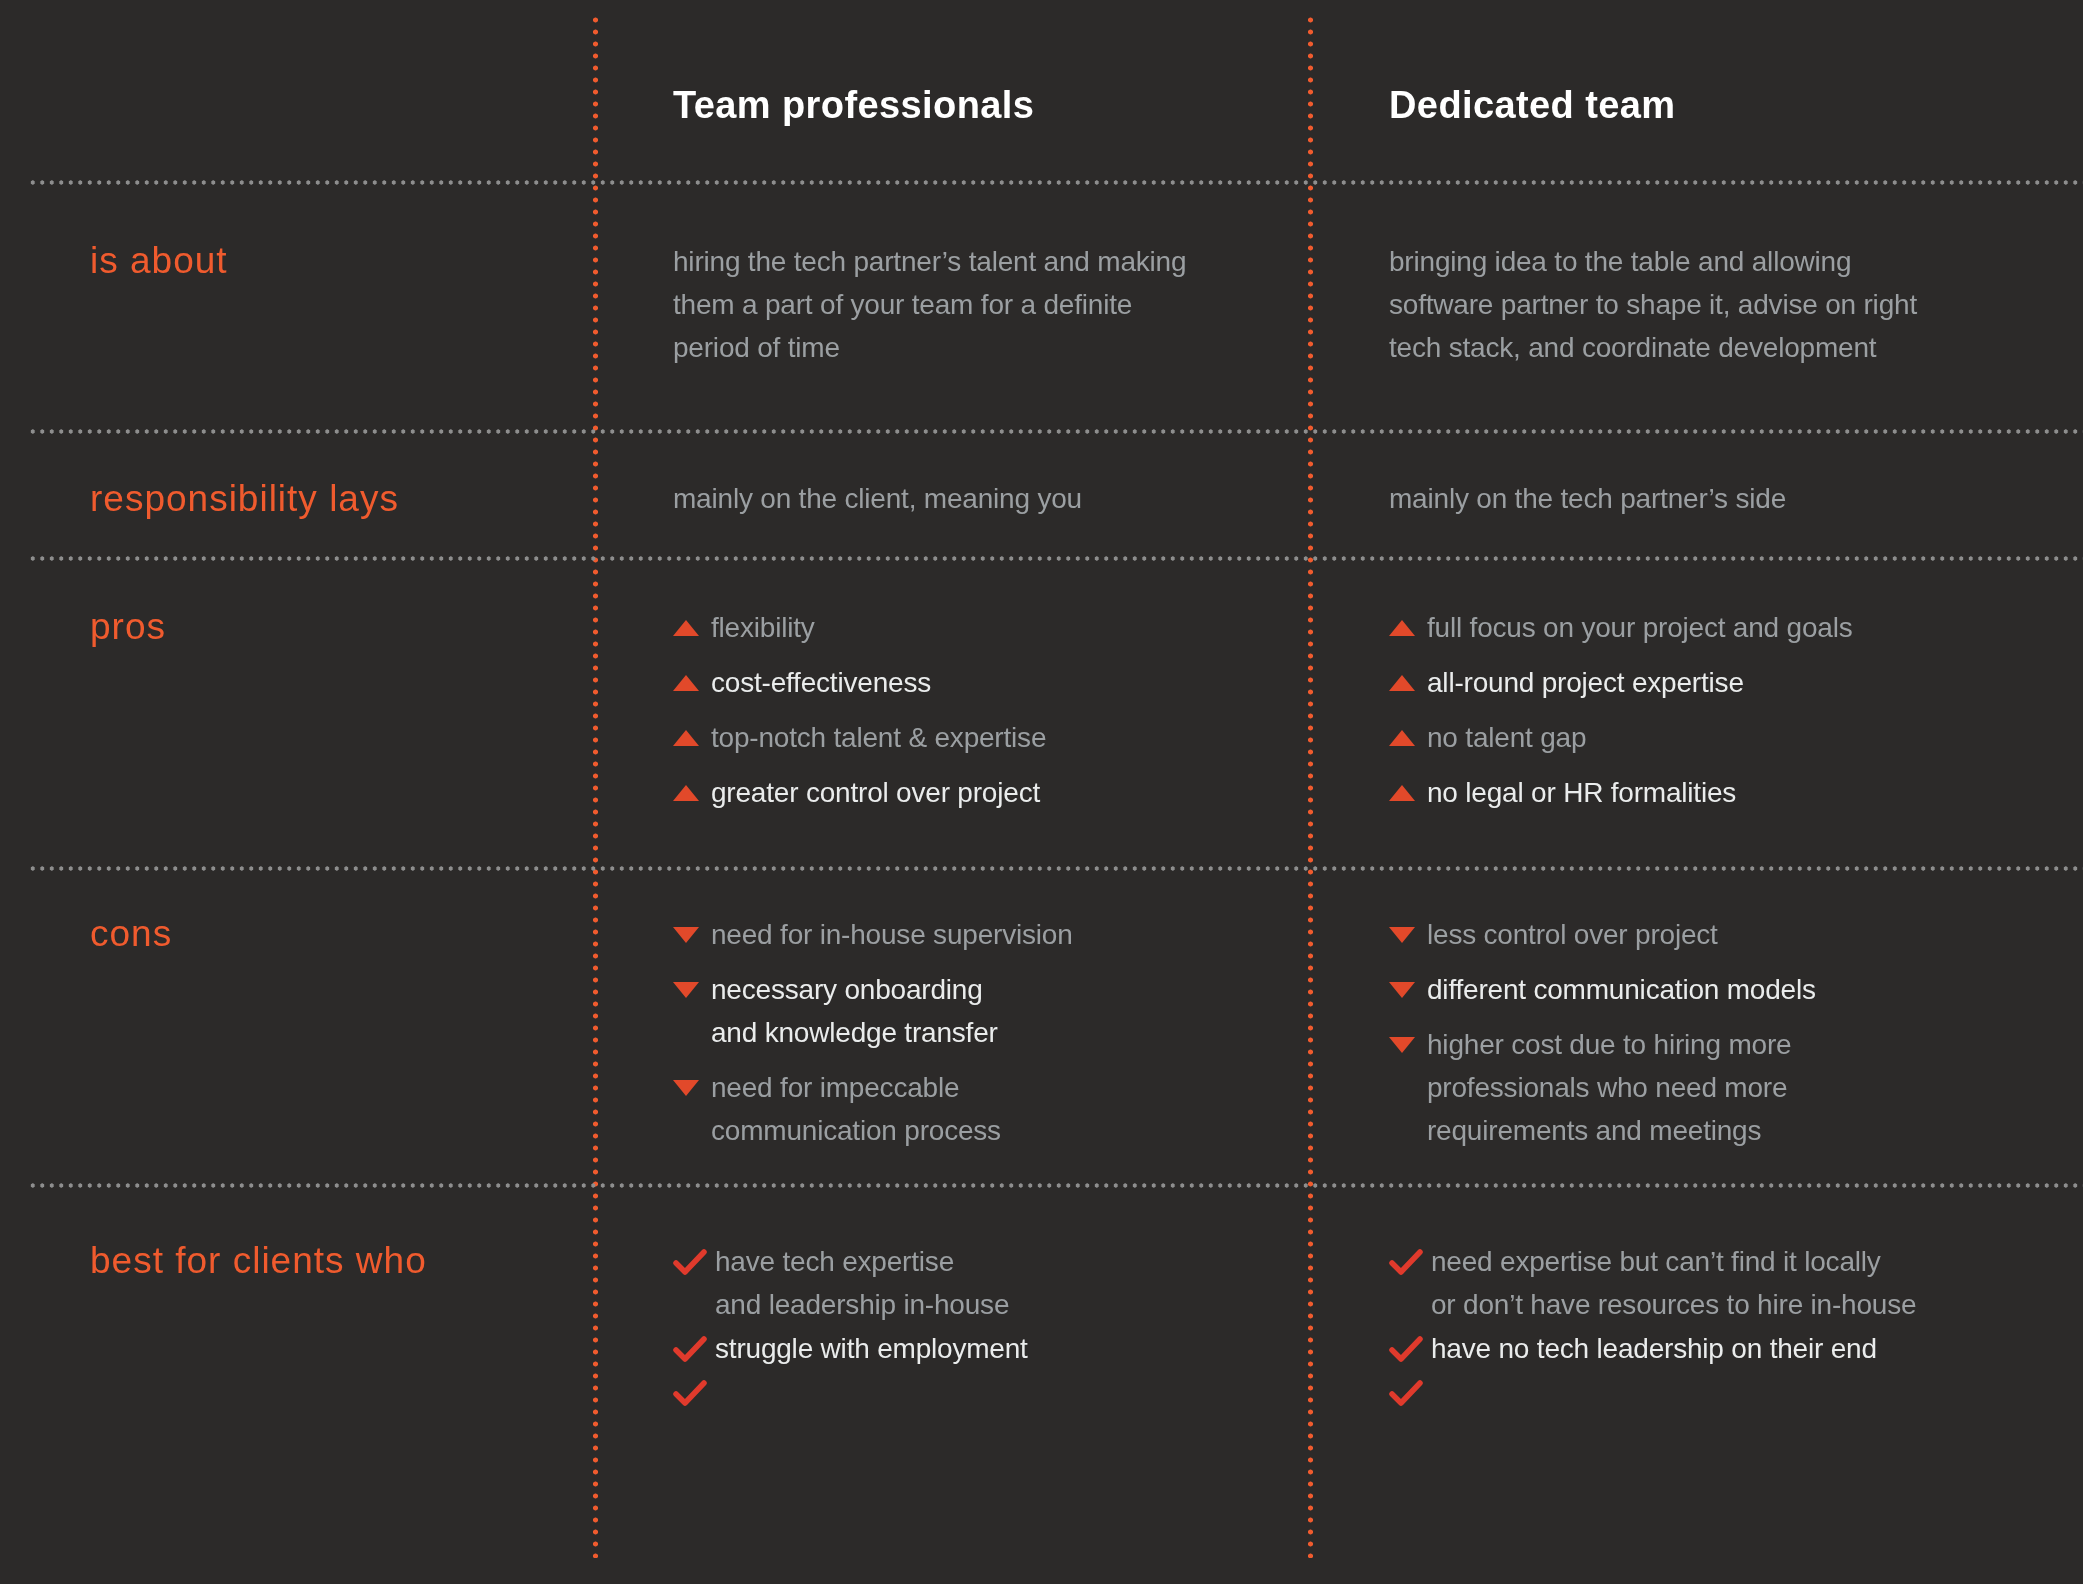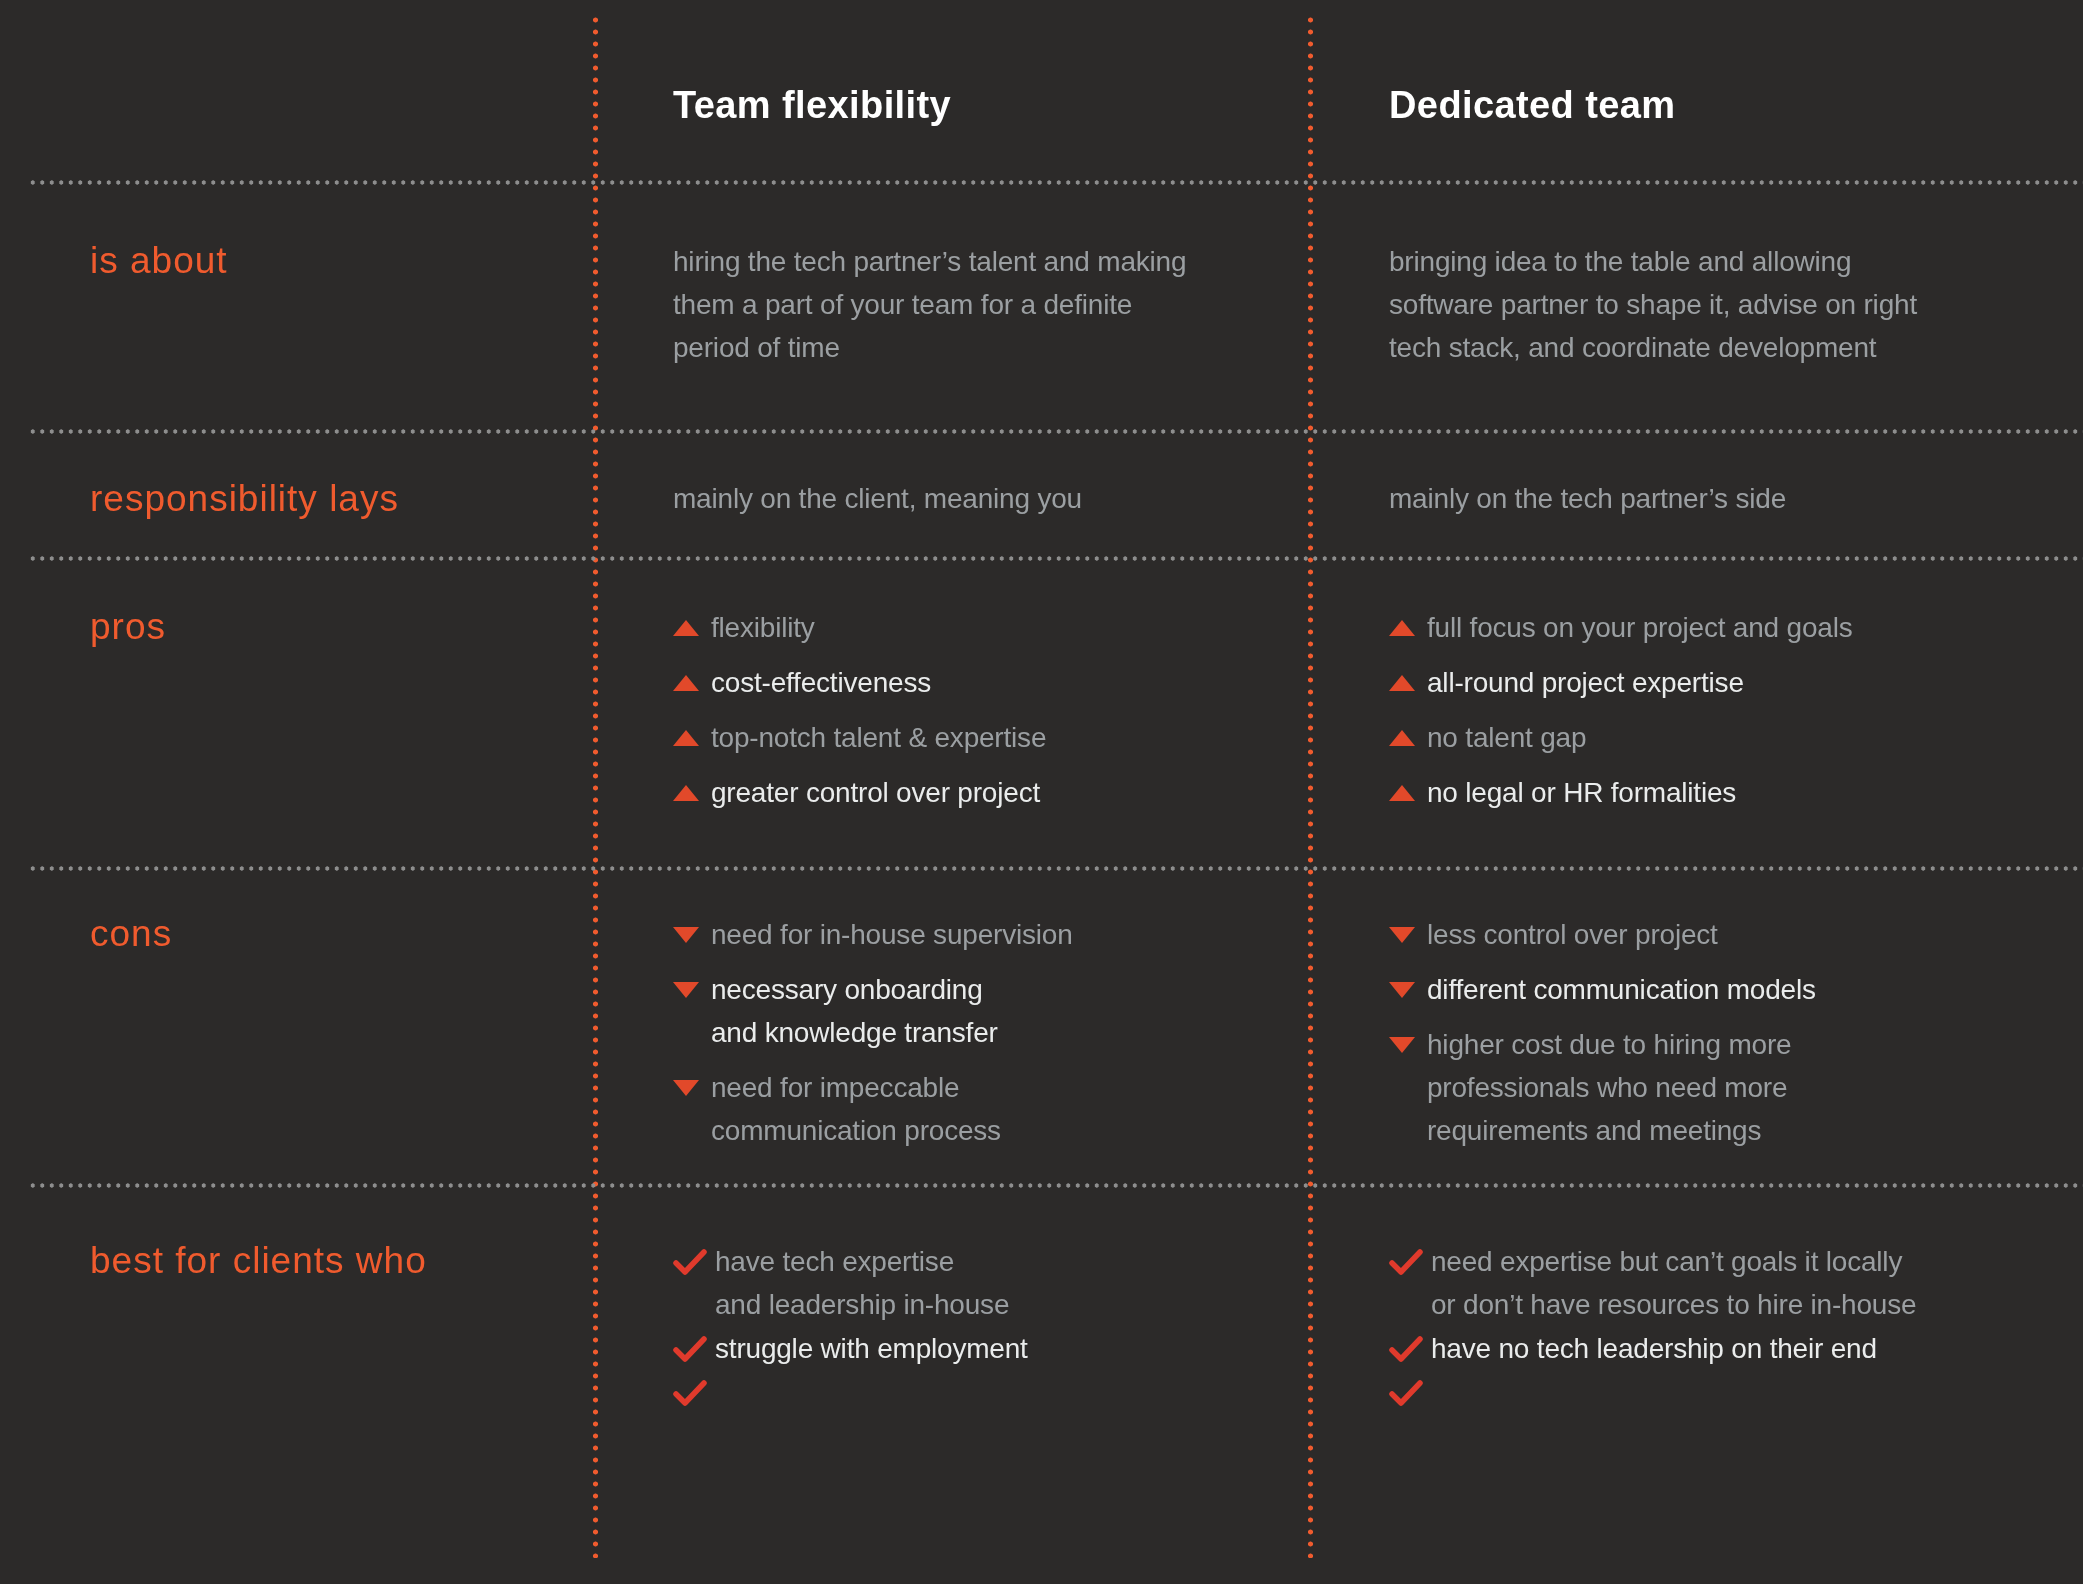--- a/index.html
+++ b/index.html
@@ -79,21 +79,21 @@
   <div class="vline vline-2"></div>
   <div class="hline" style="top:179px"></div>
   <div class="hline" style="top:428px"></div>
   <div class="hline" style="top:555px"></div>
   <div class="hline" style="top:865px"></div>
   <div class="hline" style="top:1182px"></div>
 
   <div class="row row-header">
     <div class="cell cell-label"></div>
     <div class="cell cell-1">
-      <h2 class="col-header">Team flexibility</h2>
+      <h2 class="col-header">Team professionals</h2>
     </div>
     <div class="cell cell-2">
       <h2 class="col-header">Dedicated team</h2>
     </div>
   </div>
 
   <div class="row row-is-about">
     <div class="cell cell-label">
       <div class="row-label">is about</div>
     </div>
@@ -298,21 +298,21 @@
       </div>
     </div>
     <div class="cell cell-2">
       <div class="list list-best">
         <div class="item">
           <span class="icon icon-check">
               <svg width="34" height="28" viewBox="0 0 34 28">
                 <path d="M3 15 L12 24 L31 4" fill="none" stroke="#e03a2c" stroke-width="5.5" stroke-linecap="round" stroke-linejoin="round"></path>
               </svg>
             </span>
-          <span class="item-text">need expertise but can’t goals it locally
+          <span class="item-text">need expertise but can’t find it locally
 or don’t have resources to hire in-house</span>
         </div>
         <div class="item">
           <span class="icon icon-check">
               <svg width="34" height="28" viewBox="0 0 34 28">
                 <path d="M3 15 L12 24 L31 4" fill="none" stroke="#e03a2c" stroke-width="5.5" stroke-linecap="round" stroke-linejoin="round"></path>
               </svg>
             </span>
           <span class="item-text em">have no tech leadership on their end</span>
         </div>

